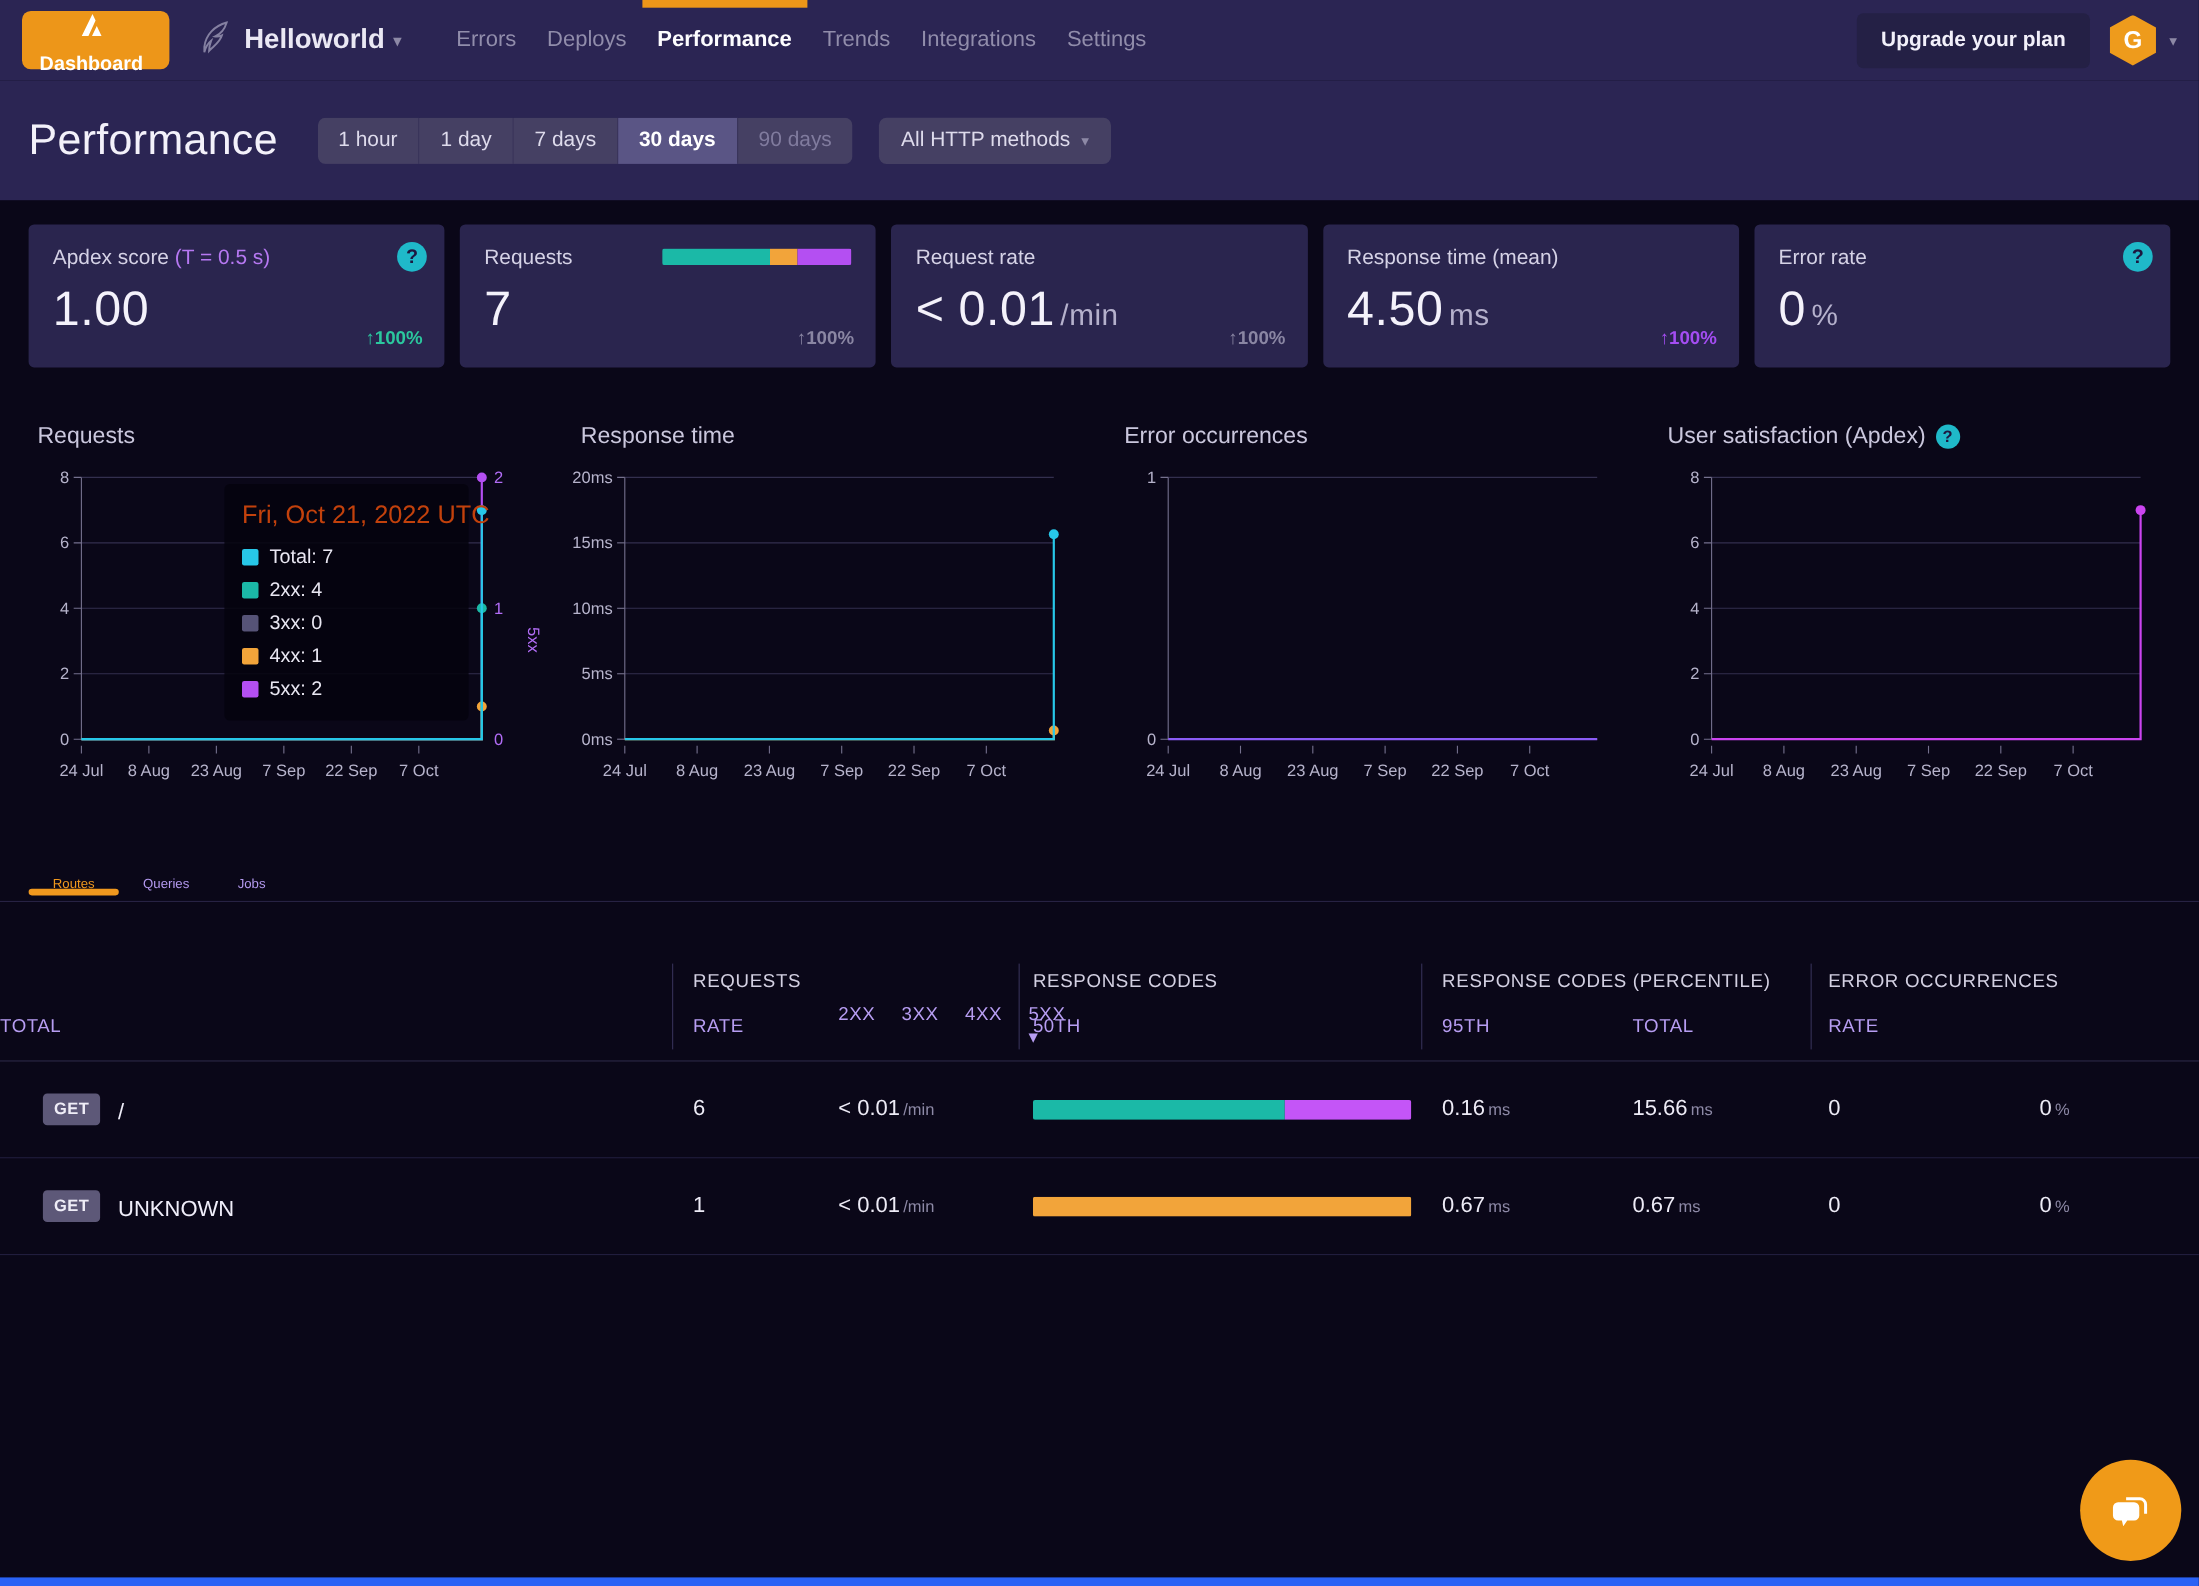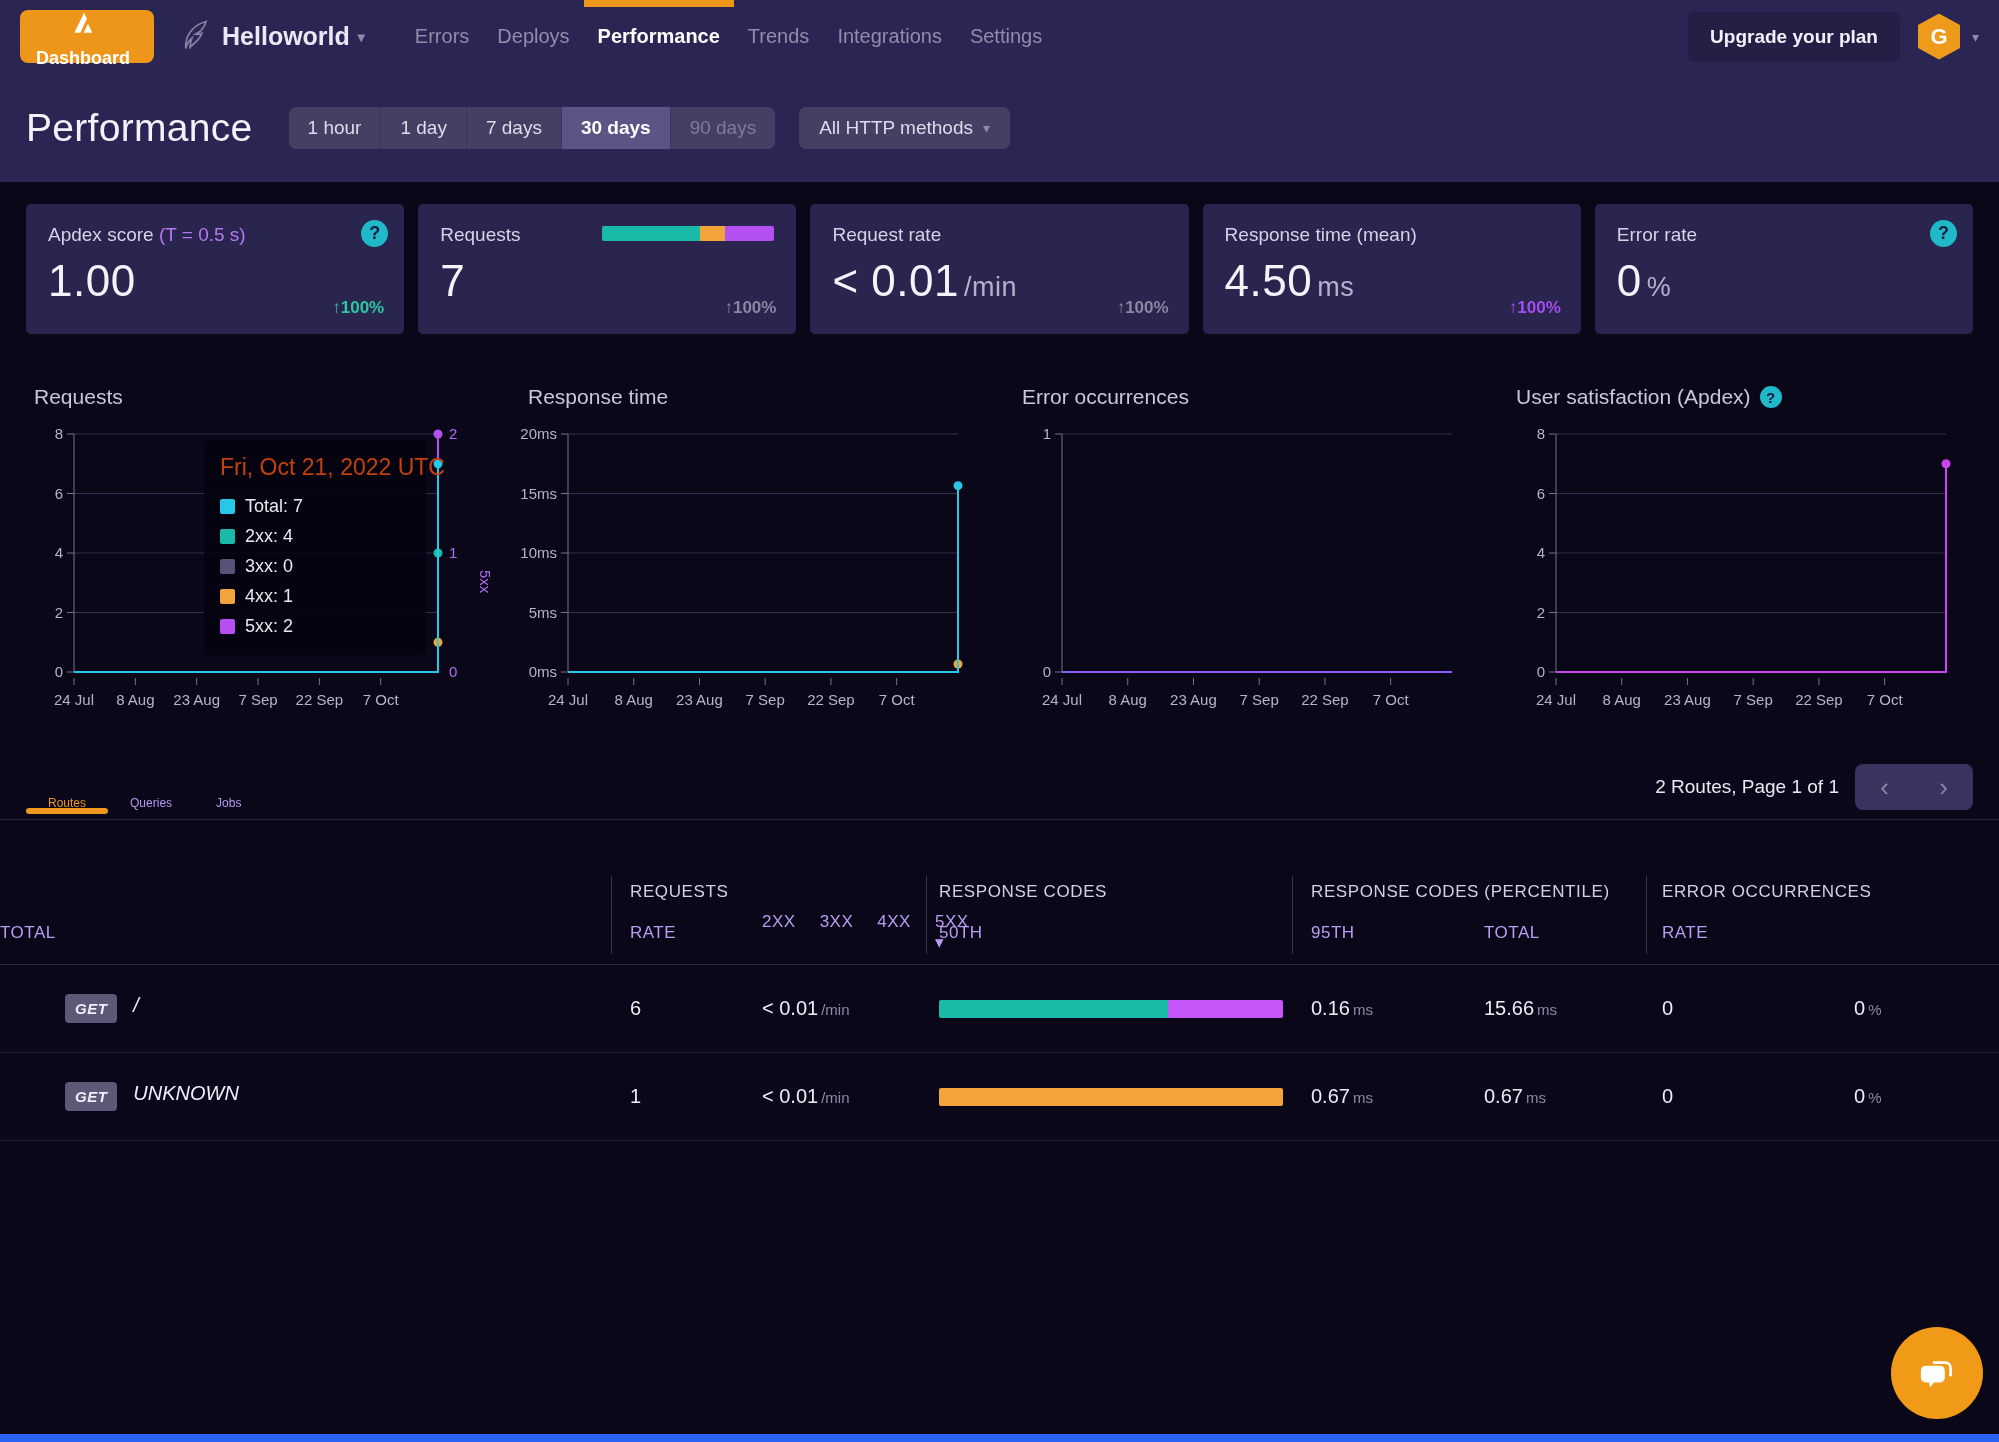--- a/index.html
+++ b/index.html
@@ -81,21 +81,21 @@
   .grp { font-size:17px; color:#d3d0e2; letter-spacing:.6px; }
   .sub-row { margin-top:8px; height:38px; }
   .sub { font-size:17px; color:#b79df2; letter-spacing:.5px; }
   .route-head { display:flex; align-items:center; gap:16px; padding-left:45px; }
   .filter-input { width:226px; height:36px; background:#37325e; border:none; border-radius:4px; padding:0 12px;
     color:#e9e7f2; font-size:17px; font-family:"Liberation Sans", sans-serif; }
   .filter-input::placeholder { color:#8d89a6; }
   .codes-sub { display:flex; gap:24px; }
   .divider { position:absolute; top:8px; bottom:10px; width:1px; background:#363158; }
   .tbl-row { height:88px; border-bottom:1px solid #211d3d; }
-  .route-cell { display:flex; align-items:flex-start; gap:16px; padding-left:65px;font-style:italic; }
+  .route-cell { display:flex; align-items:flex-end; gap:16px; padding-left:39px; }
   .method-badge { background:#5d5878; color:#efedf7; font-size:15px; font-weight:bold; border-radius:4px; padding:6px 10px; letter-spacing:.5px; }
   .route-link { font-size:20px; color:#f0eefa; cursor:pointer; }
   .num { font-size:20px; color:#edebf6; }
   .num .dim { font-size:15px; color:#8d89a6; margin-left:3px; }
   .code-bar { width:344px; height:18px; border-radius:2px; overflow:hidden; display:flex; }
   
   .chat-fab { position:absolute; right:16px; top:1327px; width:92px; height:92px; border-radius:50%;
     background:#f09a18; display:flex; align-items:center; justify-content:center; cursor:pointer; }
   .bottombar { position:absolute; left:0; right:0; bottom:0; height:8px; background:#2a62f5; }
   svg.chart { display:block; }
@@ -362,27 +362,20 @@
           <span>5xx: 2</span>
         </div>
       </div>
   </div>
 </div>
 
 <div class="tabsrow">
   <span class="tab active">Routes</span>
   <span class="tab">Queries</span>
   <span class="tab">Jobs</span>
-  <div class="tabs-right">
-    <span class="page-info">2 Routes, Page 1 of 1</span>
-    <div class="pager">
-      <button>‹</button>
-      <button>›</button>
-    </div>
-  </div>
 </div>
 <div class="tab-sep"></div>
 
 <div class="tbl-head">
   <div class="tbl-grid grp-row">
     <div></div>
     <div class="grp" style="grid-column:2/4;">REQUESTS</div>
     <div class="grp">RESPONSE CODES</div>
     <div class="grp" style="grid-column:5/7;">RESPONSE CODES (PERCENTILE)</div>
     <div class="grp" style="grid-column:7/9;">ERROR OCCURRENCES</div>

